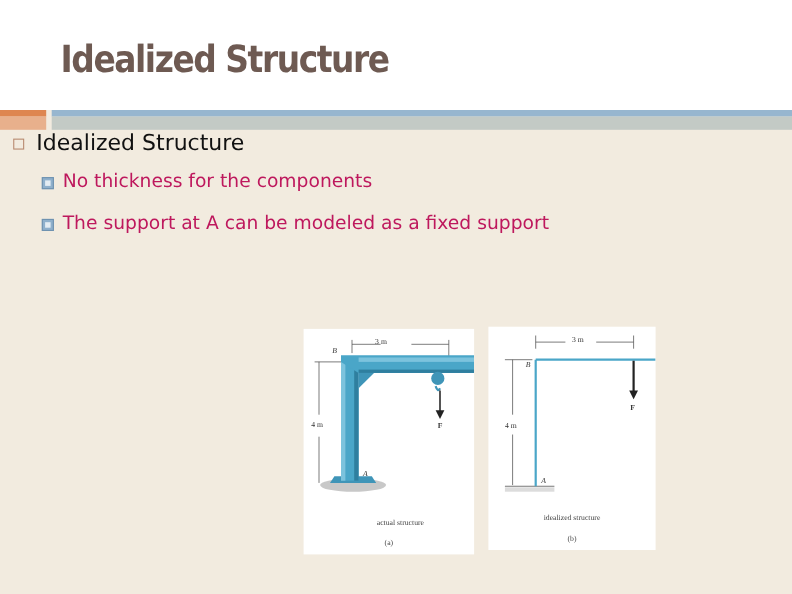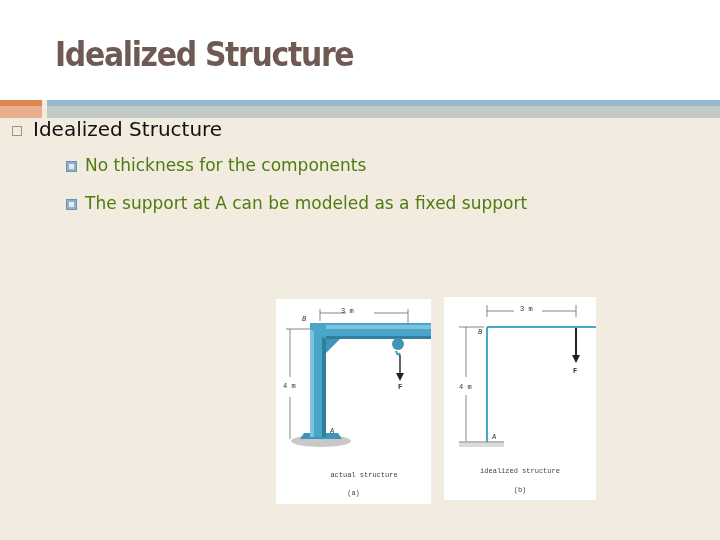--- a/index.html
+++ b/index.html
@@ -39,38 +39,38 @@
       font-size: 20px; color: #111;
     }
     .sq-hollow {
       width: 10px; height: 10px; border: 1px solid #b88a70; background: transparent;
       margin-right: 11px; margin-top: 3px;
     }
     .bullet-l2 {
       position: absolute; left: 38px;
       display: flex; align-items: center;
       font-family: "DejaVu Sans", sans-serif;
-      font-size: 17px; color: #4d7c0f; margin-left: 28px;
+      font-size: 17px; color: #be185d;
     }
     .sq-filled {
       width: 11px; height: 11px; background: #8fb0cc; border: 1px solid #6f92b0;
       position: relative; margin-right: 8px; margin-top: 2px;
     }
     .sq-filled::after {
       content: ""; position: absolute; left: 2px; top: 2px; width: 5px; height: 5px;
       background: #e3ecf3;
     }
     .fig {
       position: absolute; background: #ffffff;
     }
     .fig-a { left: 276px; top: 299px; width: 155px; height: 205px; }
     .fig-b { left: 444px; top: 297px; width: 152px; height: 203px; }
     .fig svg { position: absolute; left: 0; top: 0; }
     .fig-text {
-      font-family: Liberation Mono, monospace;
+      font-family: Liberation Serif, serif;
     }
   </style>
 </head>
 <body>
 
 <div class="title-area">
   <div class="title">Idealized Structure</div>
 </div>
 
 <div class="bar-orange-top"></div>

